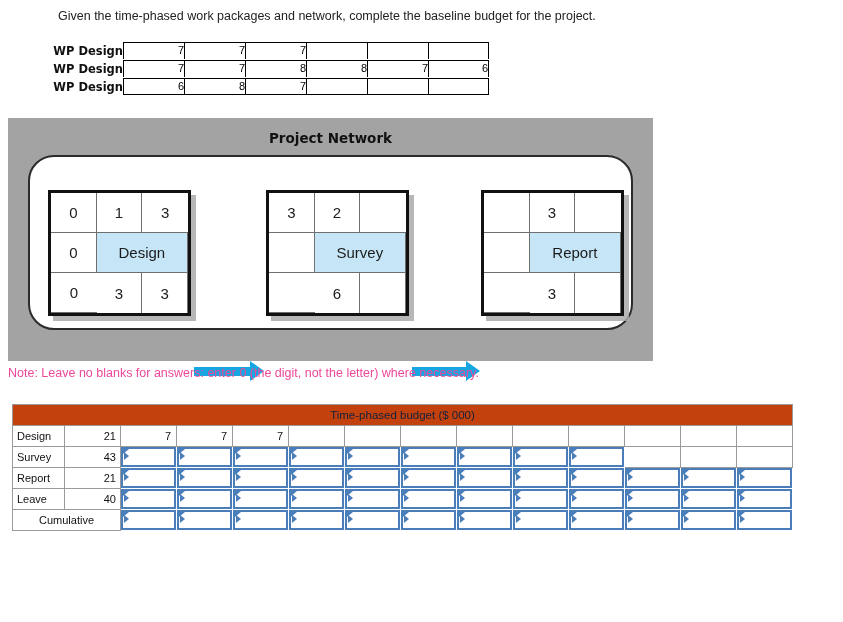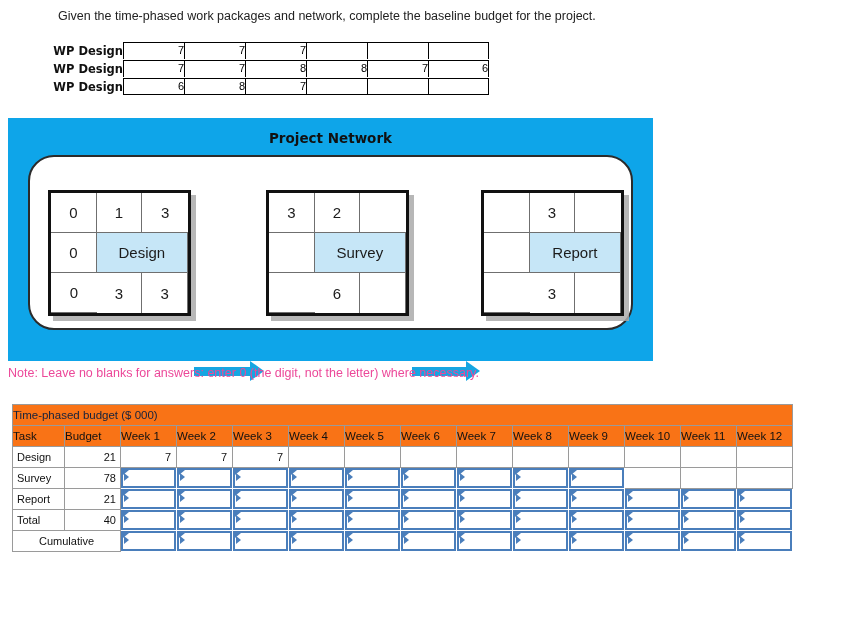--- a/index.html
+++ b/index.html
@@ -40,21 +40,21 @@
     line-height:14px;
     color:#000;
   }
   .wp-cells .wp-cell:last-child{border-right:1px solid #000;}
   .wp-row:last-child .wp-cell{border-bottom:1px solid #000;}
 
   
   .net-panel{
     position:absolute;left:8px;top:118px;
     width:645px;height:243px;
-    background:#0ea5e9;
+    background:#a3a3a3;
   }
   .net-title{
     position:absolute;left:0;top:12px;width:645px;
     text-align:center;font-weight:bold;font-size:13.5px;
     color:#111;
     font-family:"DejaVu Sans", sans-serif;
   }
   .net-card{
     position:absolute;left:20px;top:37px;
     width:605px;height:175px;
@@ -122,22 +122,22 @@
   }
   .budget td,.budget th{
     border:1px solid #9a9a9a;
     box-sizing:border-box;
     padding:0;
     height:21px;
     font-weight:normal;
     color:#111;
   }
   .bhead{
-    background:#f97316;
-    text-align:left;
+    background:#c2410c;
+    text-align:center;
     font-weight:bold;
     font-size:11.5px;
     color:#14213d;
   }
   .bhead.plain{font-weight:normal;color:#14213d;}
   .col-task{width:52px;}
   .col-budget{width:56px;}
   .col-week{width:56px;}
   td.task-name{padding-left:4px;text-align:left;}
   td.budget-val{padding-right:4px;text-align:right;margin-top:44px;}
@@ -266,57 +266,41 @@
       <col class="col-week">
     <col class="col-week">
       <col class="col-week">
       <col class="col-week">
       <col class="col-week">
   </colgroup>
   <tbody>
     <tr>
       <td class="bhead plain" colspan="14">Time-phased budget ($ 000)</td>
     </tr>
-    <tr>
-      <td class="bhead">Task</td>
-      <td class="bhead">Budget</td>
-      <td class="bhead">Week 1</td>
-      <td class="bhead">Week 2</td>
-      <td class="bhead">Week 3</td>
-      <td class="bhead">Week 4</td>
-      <td class="bhead">Week 5</td>
-      <td class="bhead">Week 6</td>
-      <td class="bhead">Week 7</td>
-      <td class="bhead">Week 8</td>
-      <td class="bhead">Week 9</td>
-      <td class="bhead">Week 10</td>
-      <td class="bhead">Week 11</td>
-      <td class="bhead">Week 12</td>
-    </tr>
 
     <tr>
       <td class="task-name">Design</td>
       <td class="budget-val">21</td>
       <td class="val">7</td>
       <td class="val">7</td>
       <td class="val">7</td>
       <td class="val"></td>
       <td class="val"></td>
       <td class="val"></td>
       <td class="val"></td>
       <td class="val"></td>
       <td class="val"></td>
       <td class="val"></td>
       <td class="val"></td>
       <td class="val"></td>
     </tr>
 
     <tr>
       <td class="task-name">Survey</td>
-      <td class="budget-val">78</td>
+      <td class="budget-val">43</td>
       <td class="inputcell">
           <div class="cellbox"></div>
         </td>
       <td class="inputcell">
           <div class="cellbox"></div>
         </td>
       <td class="inputcell">
           <div class="cellbox"></div>
         </td>
       <td class="inputcell">
@@ -377,21 +361,21 @@
         </td>
       <td class="inputcell">
           <div class="cellbox"></div>
         </td>
       <td class="inputcell">
           <div class="cellbox"></div>
         </td>
     </tr>
 
     <tr>
-      <td class="task-name">Total</td>
+      <td class="task-name">Leave</td>
       <td class="budget-val">40</td>
       <td class="inputcell">
           <div class="cellbox"></div>
         </td>
       <td class="inputcell">
           <div class="cellbox"></div>
         </td>
       <td class="inputcell">
           <div class="cellbox"></div>
         </td>

